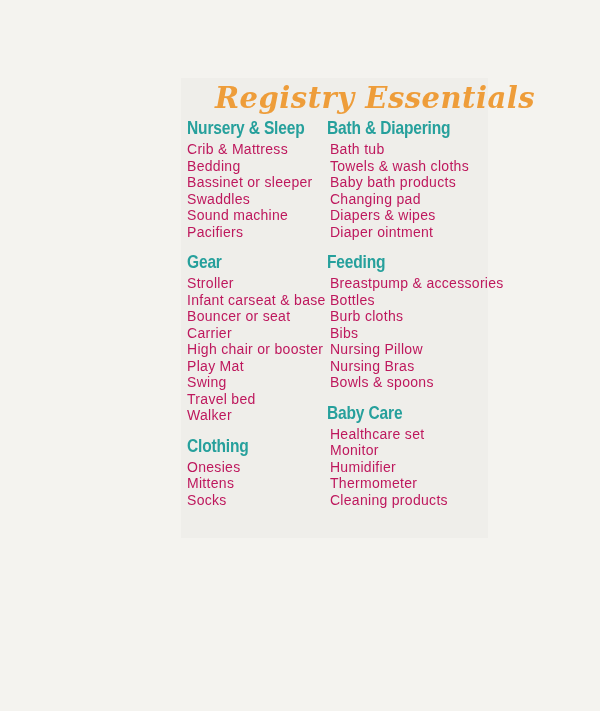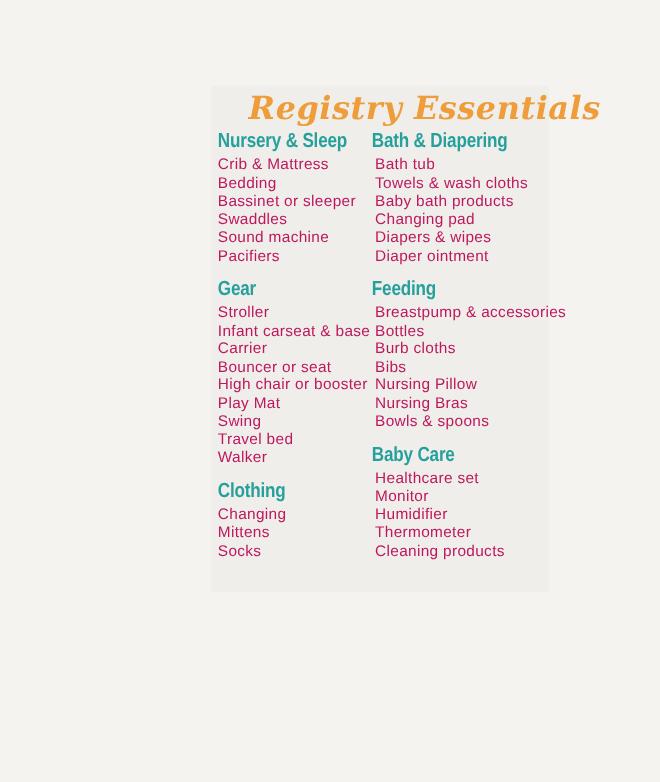--- a/index.html
+++ b/index.html
@@ -7,21 +7,21 @@
     padding: 0;
     width: 600px;
     height: 711px;
     background: #f4f3ef;
     font-family: "Liberation Sans", sans-serif;
     overflow: hidden;
     position: relative;
   }
   .card {
     position: absolute;
-    left: 192px;
+    left: 181px;
     top: 78px;
     width: 307px;
     height: 460px;
     background: #efeeea;
   }
   .title {
     margin: 0;
     padding: 2px 0 0 34px;
     text-align: center;
     font-family: "DejaVu Serif", serif;
@@ -85,31 +85,31 @@
         <div class="item">Bedding</div>
         <div class="item">Bassinet or sleeper</div>
         <div class="item">Swaddles</div>
         <div class="item">Sound machine</div>
         <div class="item">Pacifiers</div>
       </div>
       <div class="section">
         <h2 class="section-header">Gear</h2>
         <div class="item">Stroller</div>
         <div class="item">Infant carseat &amp; base</div>
+        <div class="item">Bouncer or seat</div>
         <div class="item">Carrier</div>
-        <div class="item">Bouncer or seat</div>
         <div class="item">High chair or booster</div>
         <div class="item">Play Mat</div>
         <div class="item">Swing</div>
         <div class="item">Travel bed</div>
         <div class="item">Walker</div>
       </div>
       <div class="section">
         <h2 class="section-header">Clothing</h2>
-        <div class="item">Changing</div>
+        <div class="item">Onesies</div>
         <div class="item">Mittens</div>
         <div class="item">Socks</div>
       </div>
     </div>
 
     <div class="col col-right">
       <div class="section">
         <h2 class="section-header">Bath &amp; Diapering</h2>
         <div class="item">Bath tub</div>
         <div class="item">Towels &amp; wash cloths</div>

